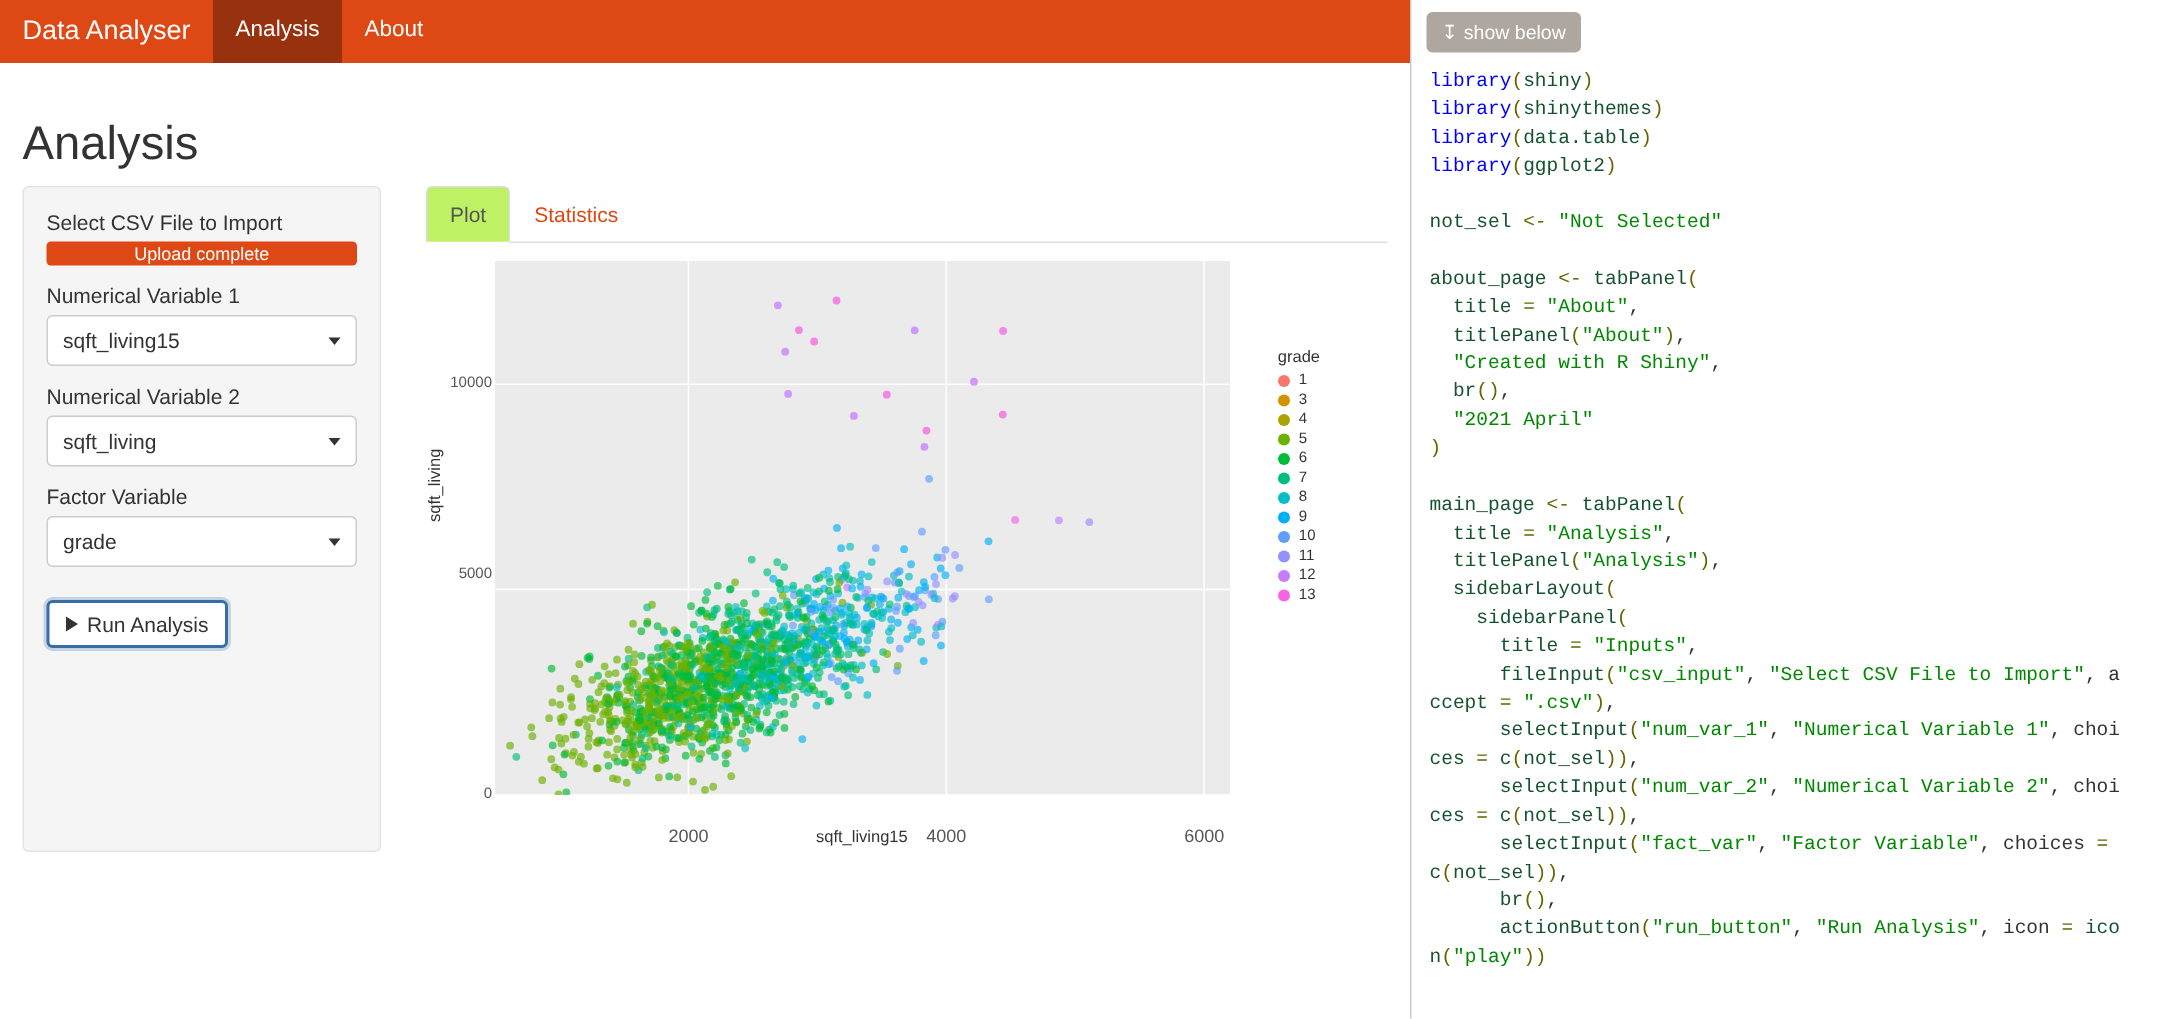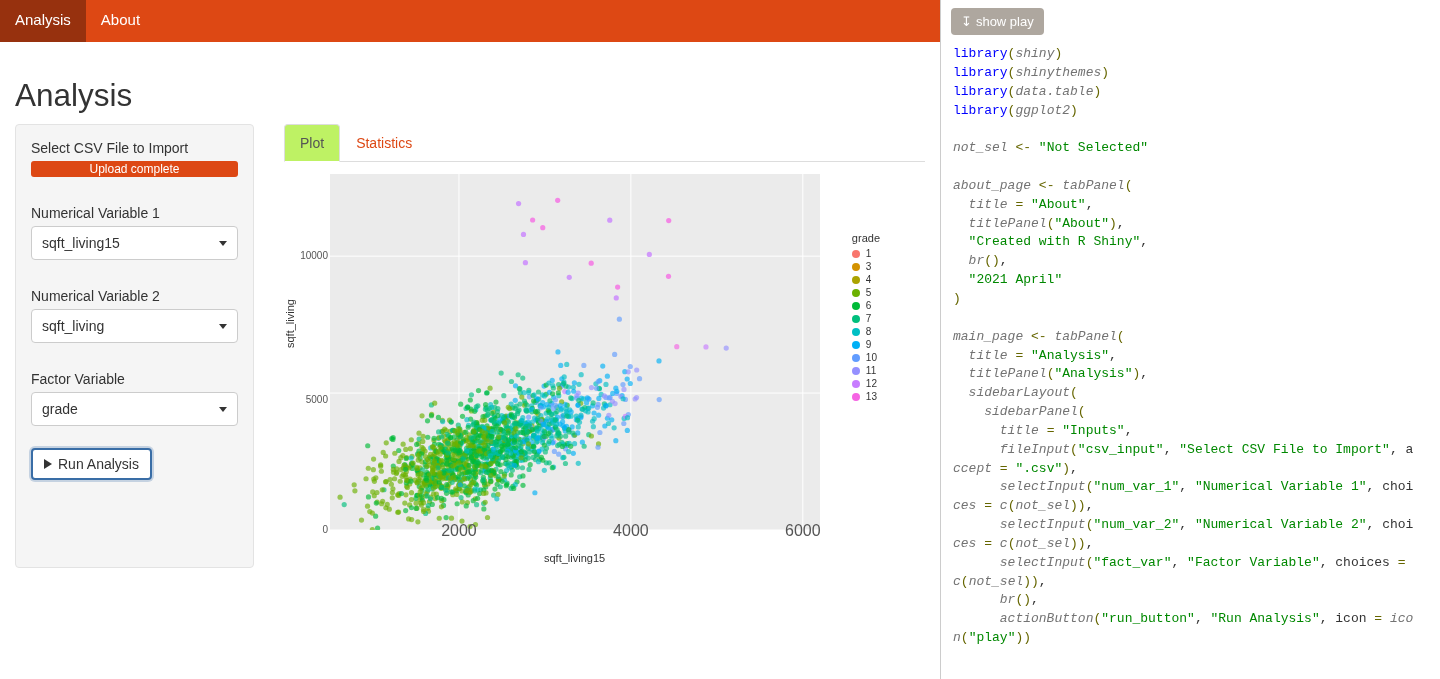--- a/index.html
+++ b/index.html
@@ -21,68 +21,69 @@
   .sidebar-panel { width: 239px; background: #f5f5f5; border: 1px solid #e3e3e3; border-radius: 4px; padding: 15px; }
   .main-panel { flex: 1; }
 
   .form-label { display: block; margin-bottom: 5px; font-weight: 400; color: #333; }
   .file-input-wrap { margin-bottom: 8px; }
   .file-row { display: flex; }
   .browse-btn { background: #aea79f; color: #fff; border: none; padding: 7px 12px; border-radius: 4px 0 0 4px; cursor: pointer; font-size: 14px; }
   .file-name { flex: 1; background: #fff; border: 1px solid #ccc; border-left: none; border-radius: 0 4px 4px 0; padding: 7px 10px; font-size: 14px; color: #555; white-space: nowrap; overflow: hidden; }
   .upload-progress { background: #dd4814; color: #fff; text-align: center; font-size: 12px; padding: 1px 0; border-radius: 3px; margin-top: 4px; }
 
-  .form-group { margin-top: 28px; }
+  .form-group { margin-top: 12px; }
   .select-ctl { width: 100%; background: #fff; border: 1px solid #ccc; border-radius: 4px; padding: 8px 10px; font-size: 14px; display: flex; justify-content: space-between; align-items: center; cursor: pointer; }
   .caret { width: 0; height: 0; border-left: 4px solid transparent; border-right: 4px solid transparent; border-top: 5px solid #333; }
 
   .action-btn { margin-top: 22px; background: #fff; border: 2px solid #396da6; border-radius: 4px; padding: 6px 11px; font-size: 14px; display: inline-flex; align-items: center; gap: 6px; cursor: pointer; color: #333; box-shadow: 0 0 0 2px rgba(57,109,166,0.25); }
   .play-icon { width: 0; height: 0; border-top: 5px solid transparent; border-bottom: 5px solid transparent; border-left: 8px solid #333; }
 
   
   .tabs { border-bottom: 1px solid #ddd; display: flex; }
   .tab { padding: 10px 15px; color: #dd4814; cursor: pointer; border: 1px solid transparent; border-bottom: none; margin-bottom: -1px; border-radius: 4px 4px 0 0; }
   .tab.active { color: #555; background: #bef264; border-color: #ddd; border-bottom: 1px solid #fff; }
 
   
   .plot-area { width: 590px; height: 400px; margin-top: 6px; position: relative; }
   .plot-bg { position: absolute; left: 46px; top: 6px; width: 490px; height: 356px; background: #ebebeb; }
   .axis-label-y { position: absolute; left: 0; top: 180px; transform: rotate(-90deg); transform-origin: left top; font-size: 11px; color: #333; }
   .axis-label-x { position: absolute; left: 260px; bottom: 4px; font-size: 11px; color: #333; }
   .plot-svg { position: absolute; left: 46px; top: 6px; }
   .ytick { position: absolute; left: 10px; font-size: 10px; color: #555; width: 34px; text-align: right; }
-  .xtick { position: absolute; bottom: 28px; font-size: 16px; color: #555; transform: translateX(-50%); text-align: center; }
+  .xtick { position: absolute; bottom: 4px; font-size: 12px; color: #555; transform: translateX(-50%); text-align: center; }
   .hgrid { stroke: #fff; stroke-width: 1; }
   .vgrid { stroke: #fff; stroke-width: 1; }
 
   .legend { position: absolute; right: -6px; top: 64px; font-size: 10px; }
   .legend-title { font-size: 11px; margin-bottom: 4px; color: #333; }
   .legend-row { display: flex; align-items: center; gap: 6px; margin-bottom: 2px; }
   .legend-dot { width: 8px; height: 8px; border-radius: 50%; }
 
   
   .showcase-head { display: flex; justify-content: space-between; align-items: flex-start; padding: 8px 10px 0; }
   .code-tabs { border-bottom: 1px solid #ddd; display: flex; flex: 1; }
   .code-tab { padding: 8px 14px; border: 1px solid #ddd; border-bottom: 1px solid #fff; margin-bottom: -1px; border-radius: 4px 4px 0 0; background: #fff; font-size: 13px; color: #555; cursor: pointer; }
   .show-below-btn { background: #aea79f; color: #fff; border: none; border-radius: 4px; padding: 6px 10px; font-size: 13px; cursor: pointer; display: flex; align-items: center; gap: 4px; }
   .arrow-down { font-size: 13px; }
   .code-block { padding: 10px 12px; font-family: Menlo, Consolas, "Courier New", monospace; font-size: 13px; line-height: 1.45; white-space: pre-wrap; word-break: break-word; overflow-y: auto; flex: 1; }
   .tk-kw { color: #0000ff; }
-  .tk-fn { color: #737373; font-style: italic; }
+  .tk-fn { color: #14532d; }
   .tk-par { color: #666600; }
   .tk-str { color: #008800; }
   .tk-op { color: #666600; }
   .tk-pun { color: #333; }
 </style>
 </head>
 <body>
 
 <div class="split">
   <div class="left-pane">
     <div class="navbar">
+      <div class="brand">Data Analyser</div>
       <div class="nav-item active">Analysis</div>
       <div class="nav-item">About</div>
     </div>
 
     <div class="content">
       <h2 class="page-title">Analysis</h2>
 
       <div class="layout-row">
         <div class="sidebar-panel">
           <div class="file-input-wrap">
@@ -1746,21 +1747,21 @@
                   <circle cx="319.3310162623637" cy="80.46555080721748" r="2.6" fill="#c77cff" fill-opacity="0.75"></circle>
                   <circle cx="261.1937803828845" cy="89.14262820512823" r="2.6" fill="#f564e3" fill-opacity="0.75"></circle>
                   <circle cx="279.7793443012538" cy="46.21999050332386" r="2.6" fill="#c77cff" fill-opacity="0.75"></circle>
                   <circle cx="202.62723584939718" cy="46.02242402659067" r="2.6" fill="#f564e3" fill-opacity="0.75"></circle>
                 </g>
             </svg>
             <div class="axis-label-y">sqft_living</div>
             <div class="axis-label-x">sqft_living15</div>
             <div id="yticks-holder">
                 <div class="ytick" style="top: 356px;">0</div>
-                <div class="ytick" style="top: 226px;">5000</div>
+                <div class="ytick" style="top: 209px;">5000</div>
                 <div class="ytick" style="top: 82.1538px;">10000</div>
               </div>
             <div id="xticks-holder">
                 <div class="xtick" style="left: 174.947px;">2000</div>
                 <div class="xtick" style="left: 346.877px;">4000</div>
                 <div class="xtick" style="left: 518.807px;">6000</div>
               </div>
             <div class="legend">
               <div class="legend-title">grade</div>
               <div id="legend-rows">
@@ -1817,21 +1818,21 @@
           </div>
         </div>
       </div>
     </div>
   </div>
 
   <div class="right-pane">
     <div class="showcase-head">
       <button class="show-below-btn">
         <span class="arrow-down">↧</span>
-        <span>show play</span>
+        <span>show below</span>
       </button>
     </div>
     <div class="code-block" id="code-block"><span class="tk-kw">library</span><span class="tk-par">(</span><span class="tk-fn">shiny</span><span class="tk-par">)</span>
 <span class="tk-kw">library</span><span class="tk-par">(</span><span class="tk-fn">shinythemes</span><span class="tk-par">)</span>
 <span class="tk-kw">library</span><span class="tk-par">(</span><span class="tk-fn">data.table</span><span class="tk-par">)</span>
 <span class="tk-kw">library</span><span class="tk-par">(</span><span class="tk-fn">ggplot2</span><span class="tk-par">)</span>
 
 <span class="tk-fn">not_sel </span><span class="tk-op">&lt;-</span><span class="tk-fn"> </span><span class="tk-str">"Not Selected"</span>
 
 <span class="tk-fn">about_page </span><span class="tk-op">&lt;-</span><span class="tk-fn"> tabPanel</span><span class="tk-par">(</span>

